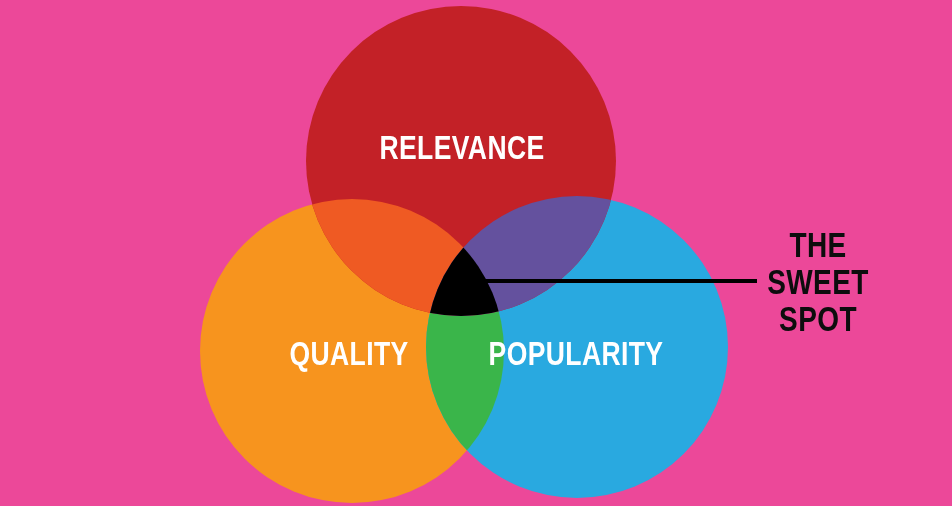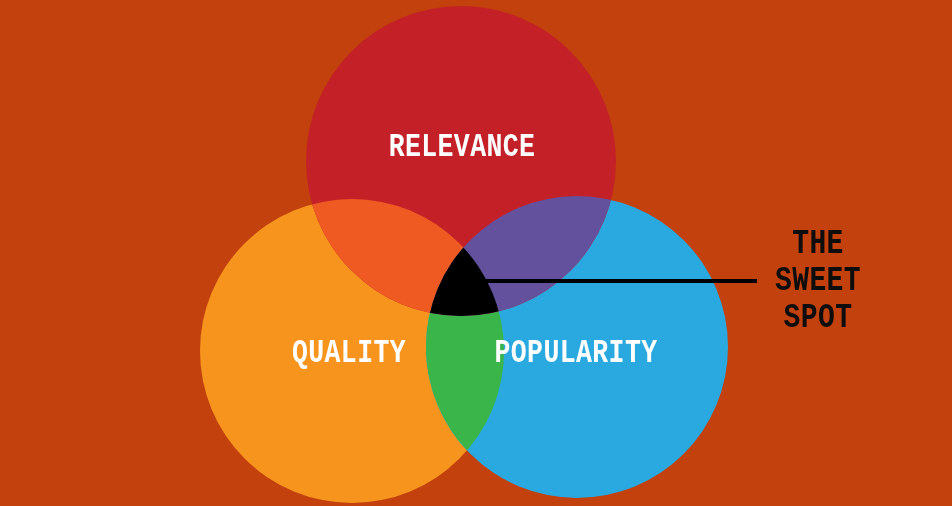--- a/index.html
+++ b/index.html
@@ -5,22 +5,22 @@
   html, body {
     margin: 0;
     padding: 0;
     background: #ffffff;
   }
   .stage {
     position: relative;
     width: 952px;
     height: 506px;
     overflow: hidden;
-    background: #c2410c;
-    font-family: Liberation Mono, monospace;
+    background: #ec4899;
+    font-family: Liberation Sans, sans-serif;
   }
   .stage svg {
     position: absolute;
     left: 0;
     top: 0;
   }
   .circle-label {
     position: absolute;
     color: #ffffff;
     font-weight: 700;

